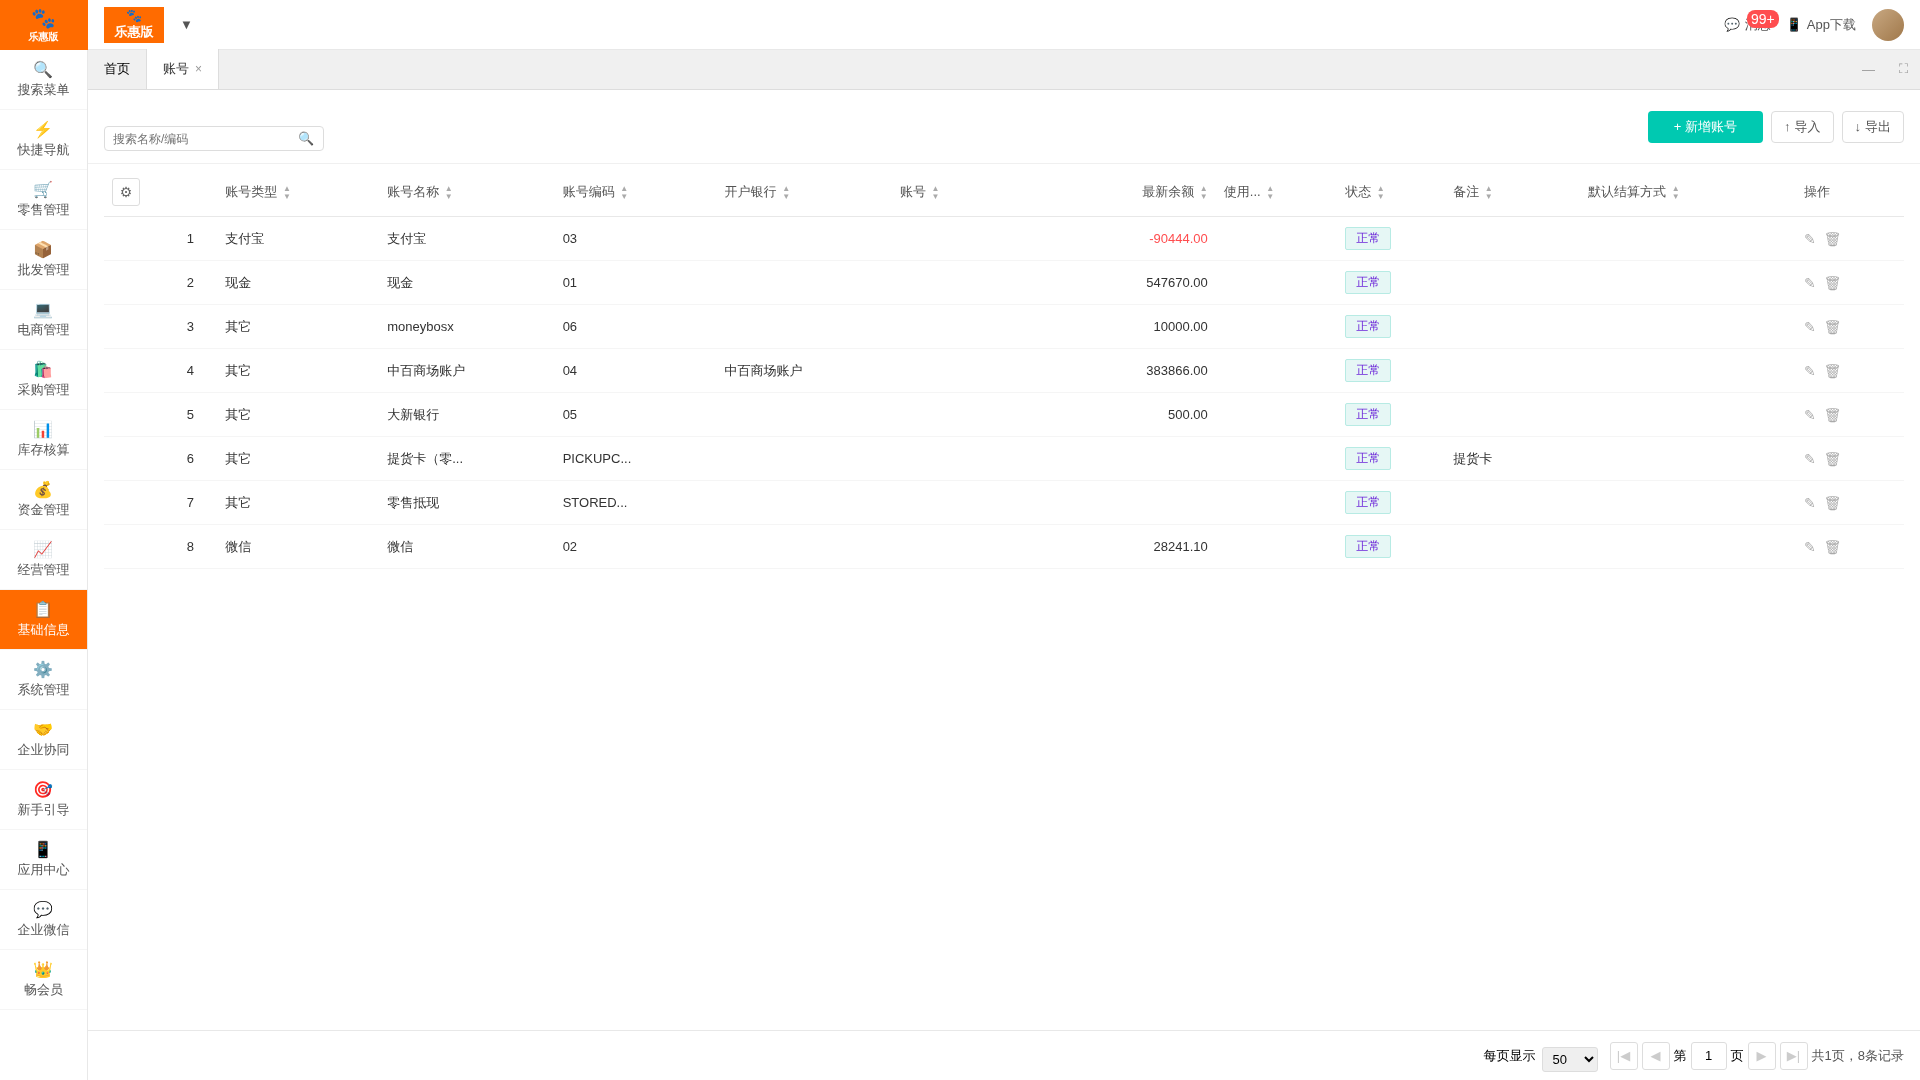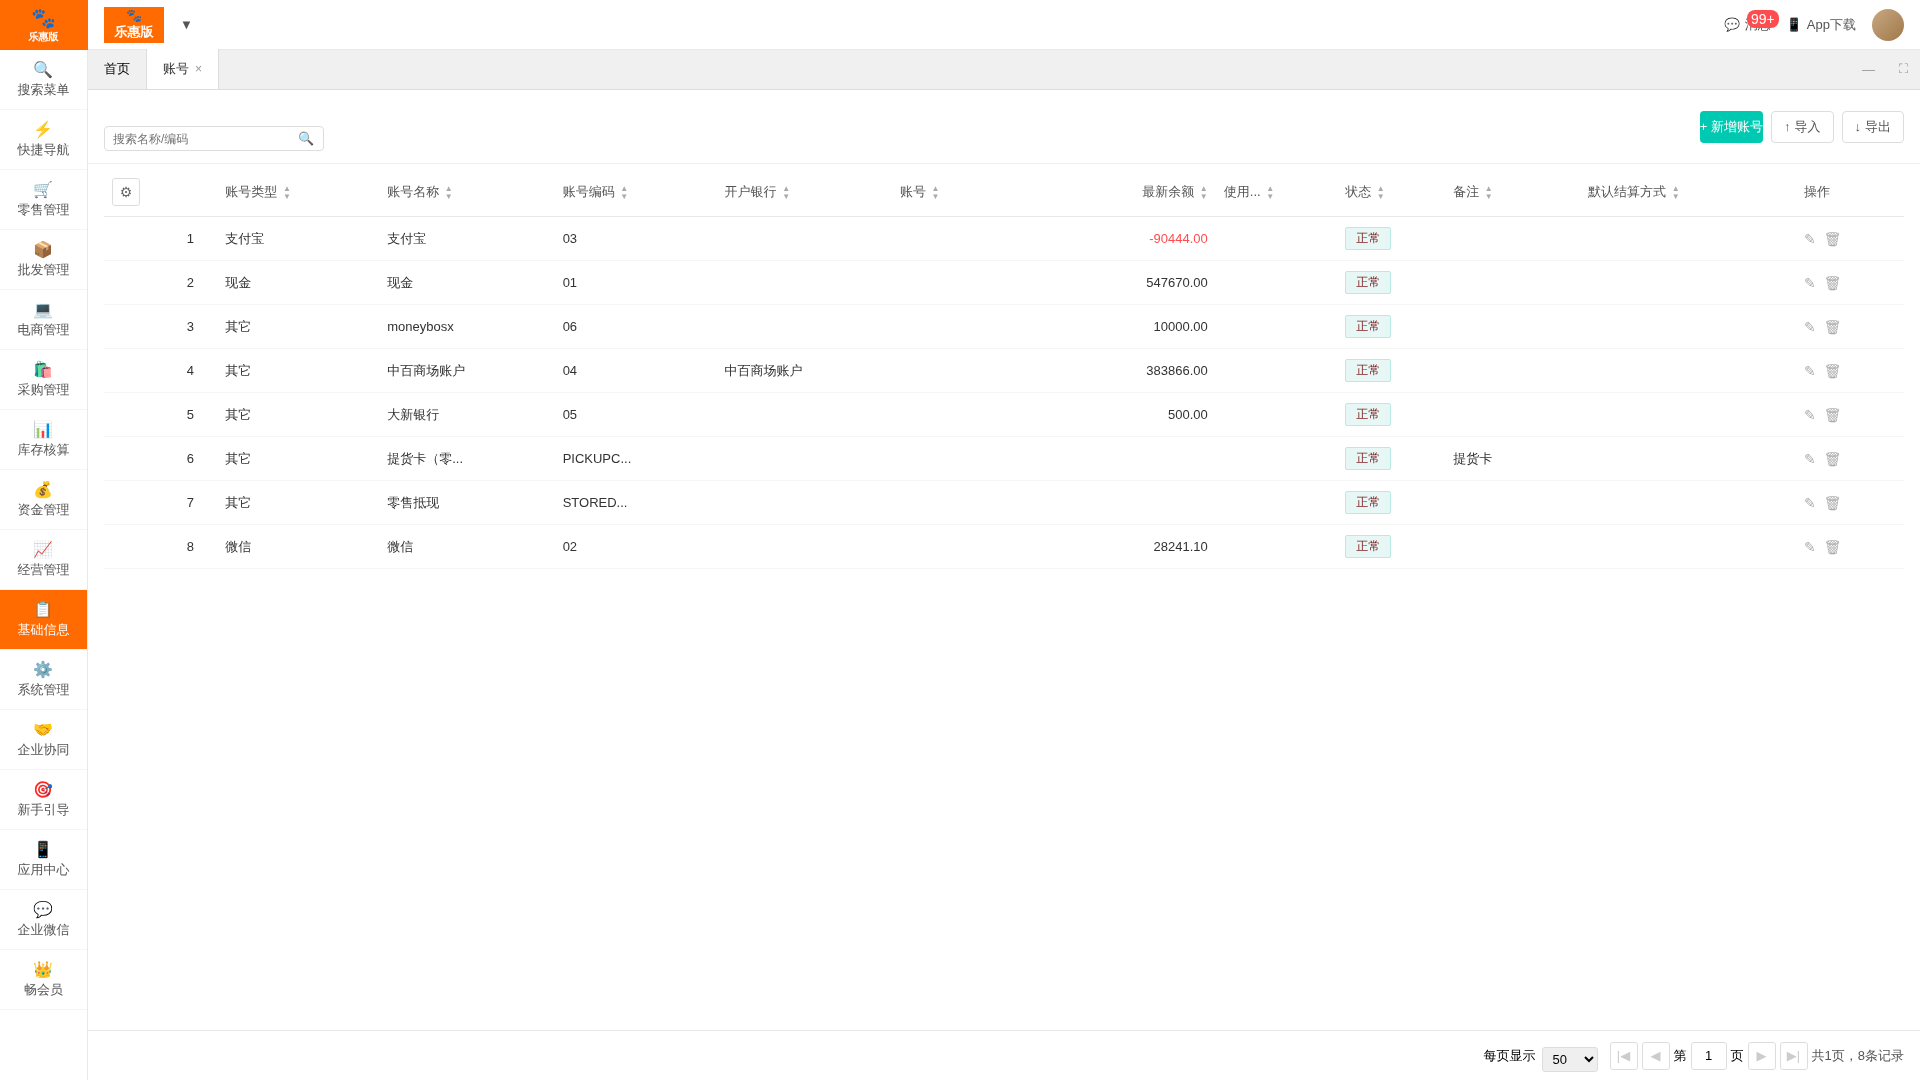--- a/index.html
+++ b/index.html
@@ -203,21 +203,21 @@
     .toolbar-right {
       display: flex;
       align-items: center;
       gap: 8px;
     }
     .btn-primary {
       background: #00c9b1;
       color: white;
       border: none;
       border-radius: 4px;
-      padding: 7px 0;
+      padding: 7px 26px;
       cursor: pointer;
       font-size: 13px;
       display: flex;
       align-items: center;
       gap: 4px;
     }
     .btn-default {
       background: white;
       color: #555;
       border: 1px solid #ddd;
@@ -286,21 +286,21 @@
     .col-action { width: 80px; }
 
     .status-badge {
       display: inline-block;
       padding: 2px 10px;
       border-radius: 2px;
       font-size: 12px;
     }
     .status-normal {
       background: #e6f7f5;
-      color: #7f1d1d;
+      color: #6d28d9;
       border: 1px solid #b7ebe4;
     }
     .action-icons {
       display: flex;
       gap: 8px;
       align-items: center;
     }
     .action-icon {
       color: #aaa;
       cursor: pointer;

